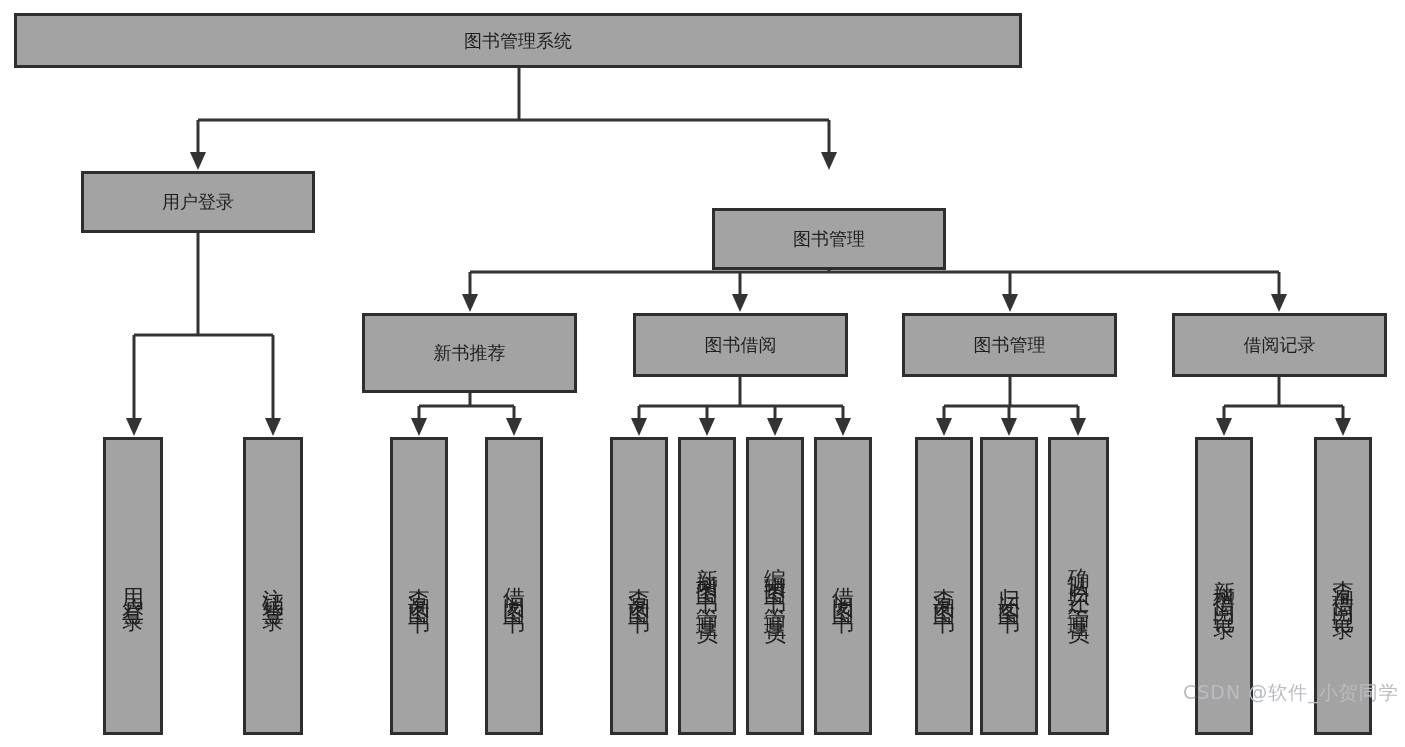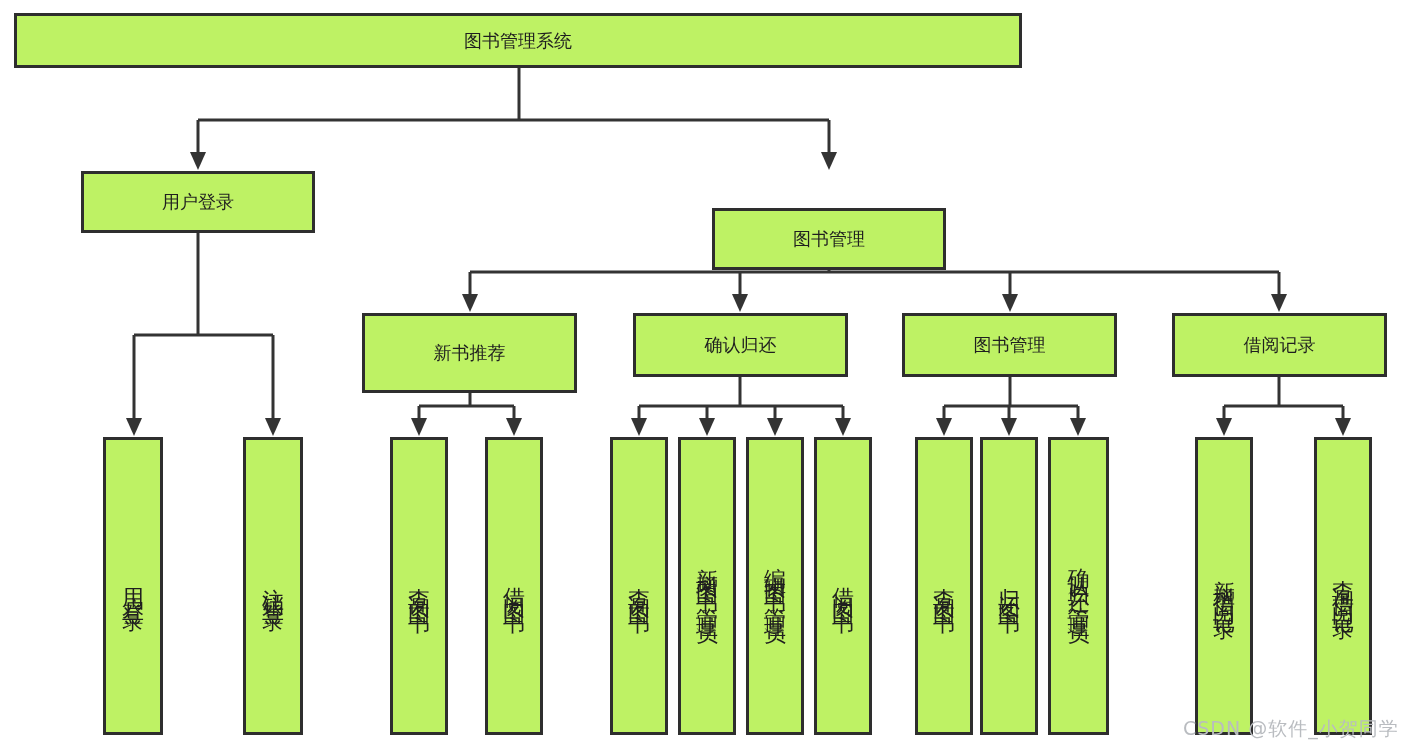--- a/index.html
+++ b/index.html
@@ -13,21 +13,21 @@
   }
   #connectors {
     position: absolute;
     left: 0; top: 0;
     width: 1405px; height: 747px;
     z-index: 1;
   }
   .box {
     position: absolute;
     box-sizing: border-box;
-    background: #bef264;
+    background: #a3a3a3;
     border: 3px solid var(--border, #2e2e2e);
     display: flex;
     align-items: center;
     justify-content: center;
     color: var(--text, #1f1f1f);
     font-size: 18px;
     z-index: 2;
     white-space: nowrap;
   }
   .box.root  { font-size: 18px; }
@@ -35,21 +35,21 @@
     writing-mode: vertical-rl;
     text-orientation: mixed;
     font-size: 22px;
     line-height: 1.0;
     letter-spacing: 8px;
     white-space: nowrap;
   }
   .watermark {
     position: absolute;
     left: 1183px;
-    top: 716px;
+    top: 680px;
     font-size: 19px;
     color: var(--watermark, #b9bcc0);
     z-index: 5;
     letter-spacing: 1px;
     white-space: nowrap;
   }
 </style>
 </head>
 <body>
 
@@ -109,21 +109,21 @@
       <line x1="1343" y1="406" x2="1343" y2="423" stroke="#333333" stroke-width="3"></line>
       <polygon points="1335,418 1351,418 1343,436" fill="#333333"></polygon>
     </svg>
 
   <div class="box root" style="left:14px; top:13px; width:1008px; height:55px;">图书管理系统</div>
 
   <div class="box" style="left:81px; top:171px; width:234px; height:62px;">用户登录</div>
   <div class="box" style="left:712px; top:171px; width:234px; height:62px;margin-top:37px;">图书管理</div>
 
   <div class="box" style="left:362px; top:313px; width:215px; height:80px;">新书推荐</div>
-  <div class="box" style="left:633px; top:313px; width:215px; height:64px;">确认归还</div>
+  <div class="box" style="left:633px; top:313px; width:215px; height:64px;">图书借阅</div>
   <div class="box" style="left:902px; top:313px; width:215px; height:64px;">图书管理</div>
   <div class="box" style="left:1172px; top:313px; width:215px; height:64px;">借阅记录</div>
 
   <div class="box vbox" style="left:103px; top:437px; width:60px; height:298px;">
     <span>用户登录</span>
     </div>
   <div class="box vbox" style="left:243px; top:437px; width:60px; height:298px;">
     <span>注销登录</span>
     </div>
 

